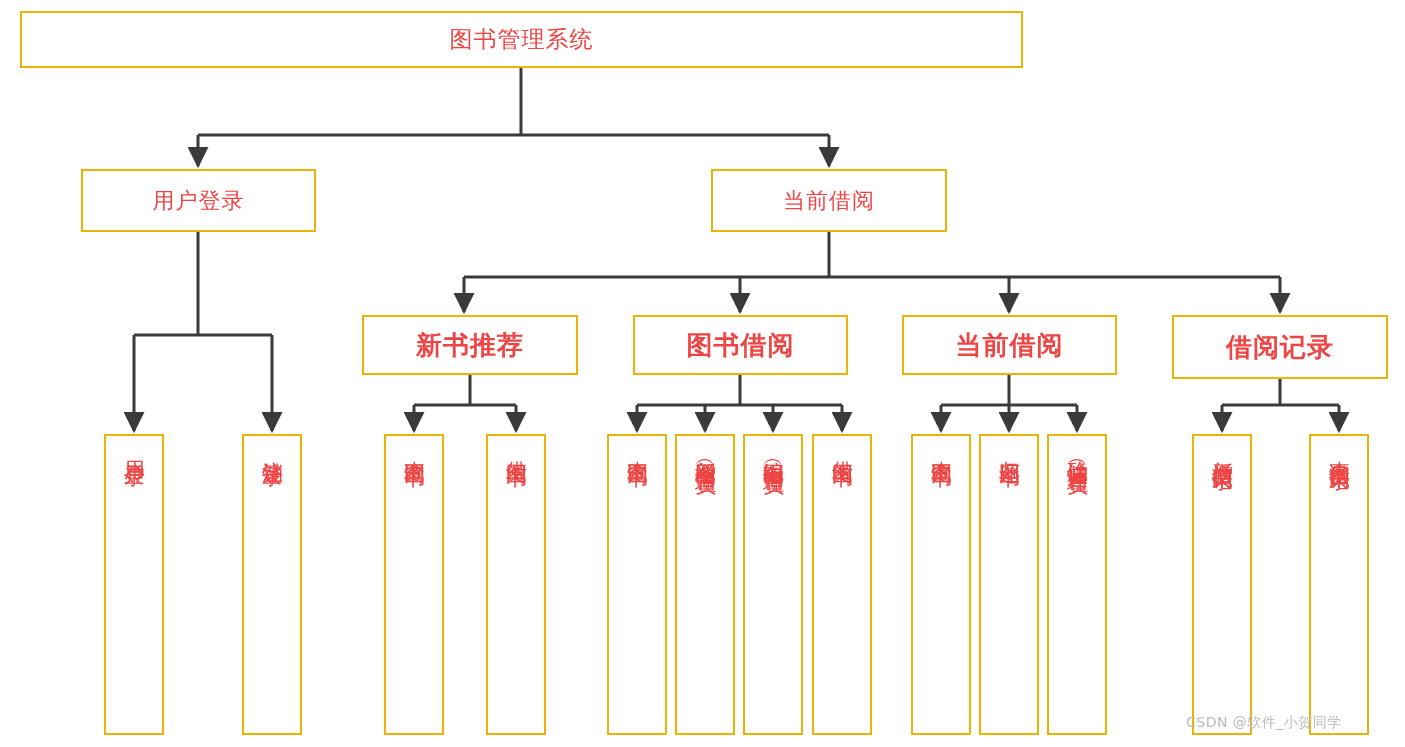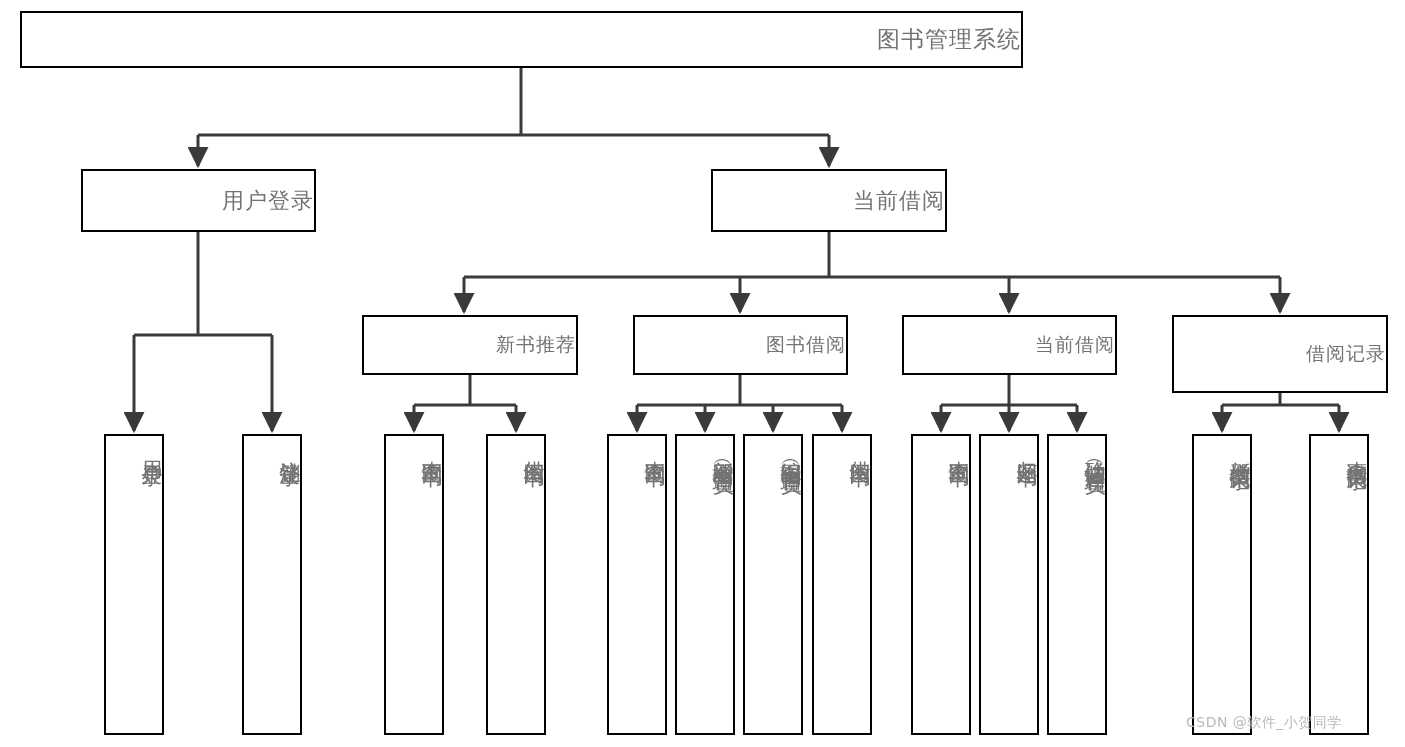--- a/index.html
+++ b/index.html
@@ -23,34 +23,35 @@
     left: 0;
     top: 0;
     width: 1405px;
     height: 747px;
     pointer-events: none;
   }
   .node {
     position: absolute;
     box-sizing: border-box;
     background: #ffffff;
-    border: 2px solid #000000;
+    border: 2px solid #eab308;
     display: flex;
     align-items: center;
-    justify-content: flex-end;
-    color: #737373;
+    justify-content: center;
+    color: #ef4444;
   }
   .node.level0 {
     font-size: 23px;
   }
   .node.level1 {
     font-size: 22px;
   }
   .node.level2 {
-    font-size: 19px;
+    font-size: 26px;
+    font-weight: bold;
   }
   .node.leaf {
     font-size: 21px;
     padding: 8px 0;
     align-items: flex-start;
   }
   .vlabel {
     writing-mode: vertical-rl;
     text-orientation: upright;
     letter-spacing: 2px;
@@ -140,21 +141,21 @@
 
   <div class="node level2" style="left:362px; top:315px; width:216px; height:60px;">
     <span class="hlabel">新书推荐</span>
   </div>
   <div class="node level2" style="left:902px; top:315px; width:215px; height:60px;">
     <span class="hlabel">当前借阅</span>
   </div>
   <div class="node level2" style="left:633px; top:315px; width:215px; height:60px;">
     <span class="hlabel">图书借阅</span>
   </div>
-  <div class="node level2" style="left:1172px; top:315px; width:216px; height:78px;">
+  <div class="node level2" style="left:1172px; top:315px; width:216px; height:64px;">
     <span class="hlabel">借阅记录</span>
   </div>
 
   <div class="node leaf" style="left:104px; top:434px; width:60px; height:301px;">
     <span class="vlabel">用户登录</span>
   </div>
   <div class="node leaf" style="left:242px; top:434px; width:60px; height:301px;">
     <span class="vlabel">注销登录</span>
   </div>
 

